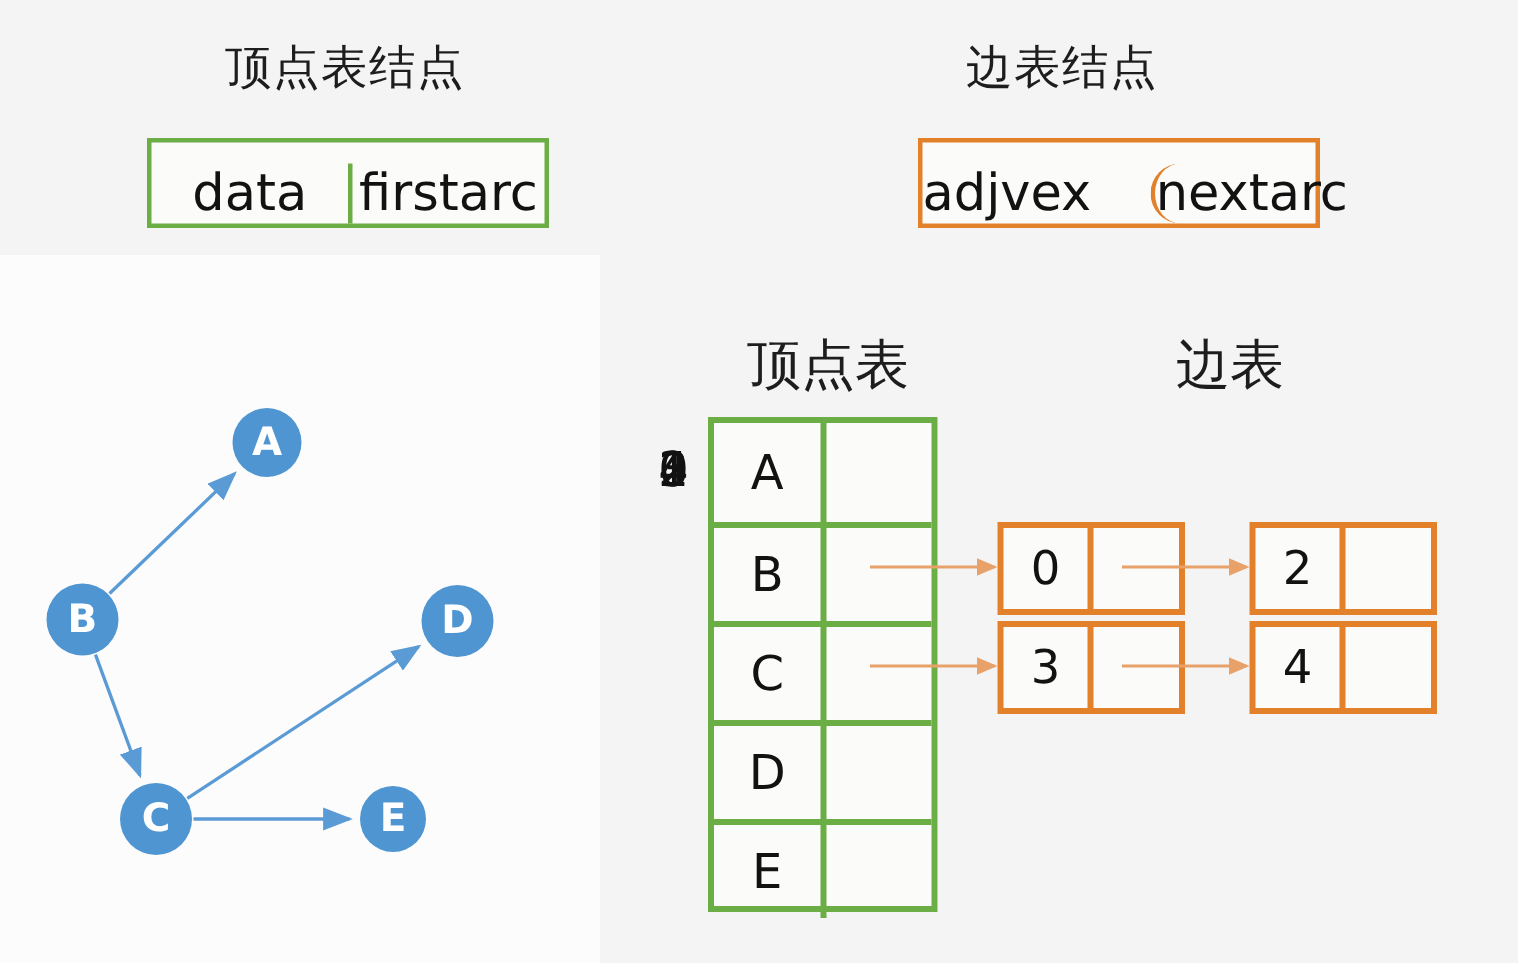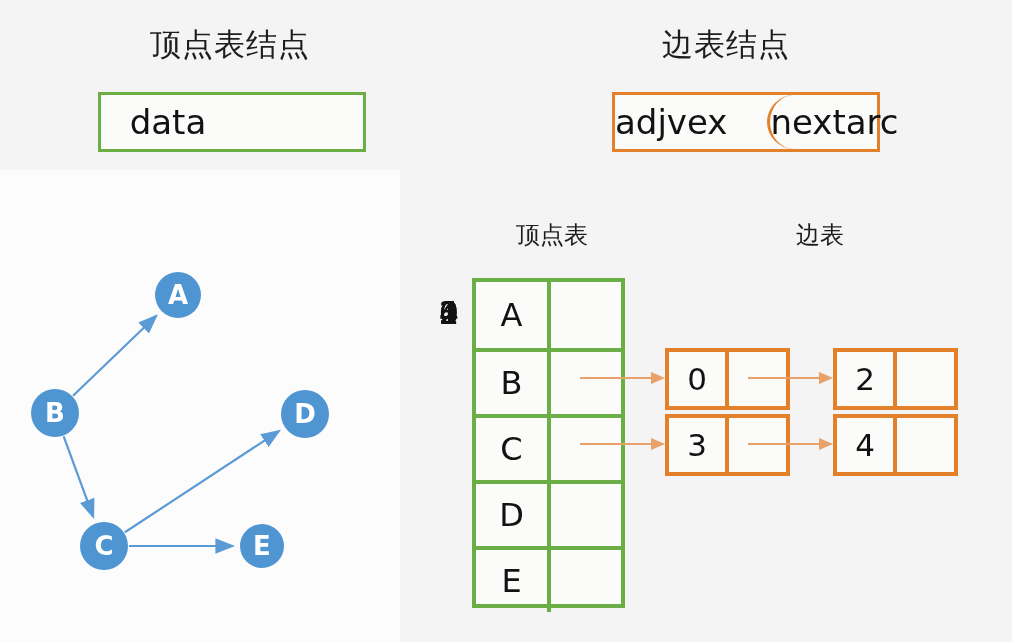--- a/index.html
+++ b/index.html
@@ -30,39 +30,40 @@
     transform: translateX(-50%);
     font-family: "DejaVu Sans", "Liberation Sans", sans-serif;
   }
 
   
   .node-box {
     position: absolute;
     display: flex;
     box-sizing: border-box;
     background: #fbfbfa;
+    align-items: flex-end;
   }
   .node-box.green { border: 3px solid #6cae46; }
   .node-box.orange { border: 3px solid #e3802a; gap: 40px; }
   .node-box .cell {
     display: flex;
     align-items: center;
     justify-content: center;
     box-sizing: border-box;
     font-size: 34px;
     color: #121212;
     font-family: "DejaVu Sans", "Liberation Sans", sans-serif;
   }
   .node-box.green .cell + .cell { border-left: 3px solid #6cae46; }
   .node-box.orange .cell + .cell { border-left: 3px solid #e3802a; }
 
   
   .section-caption {
     position: absolute;
-    font-size: 24px;
+    font-size: 36px;
     color: #1d1d1d;
     white-space: nowrap;
     transform: translateX(-50%);
     font-family: "DejaVu Sans", "Liberation Sans", sans-serif;
   }
 
   
   #graph-panel {
     position: absolute;
     left: 0;
@@ -160,23 +161,24 @@
 <body>
 
 <div id="stage">
 
   <div id="graph-panel"></div>
 
   <div class="legend-title" style="left:230px; top:24px;">顶点表结点</div>
 
   <div class="node-box green" style="left:98px; top:92px; width:268px; height:60px;">
     <div class="cell" style="width:134px;">data</div>
-  </div>
-
-  <div class="legend-title" style="left:726px; top:24px;">边表结点</div>
+    <div class="cell" style="width:134px;">firstarc</div>
+  </div>
+
+  <div class="legend-title" style="left:708px; top:24px;">边表结点</div>
 
   <div class="node-box orange" style="left:612px; top:92px; width:268px; height:60px;">
     <div class="cell" style="width:134px;">adjvex</div>
     <div class="cell" style="width:134px;border-radius:27px;">nextarc</div>
   </div>
 
   <div class="section-caption" style="left:552px; top:219px;">顶点表</div>
   <div class="section-caption" style="left:820px; top:219px;font-family:Liberation Mono, monospace;">边表</div>
 
   <div id="vertex-table">

